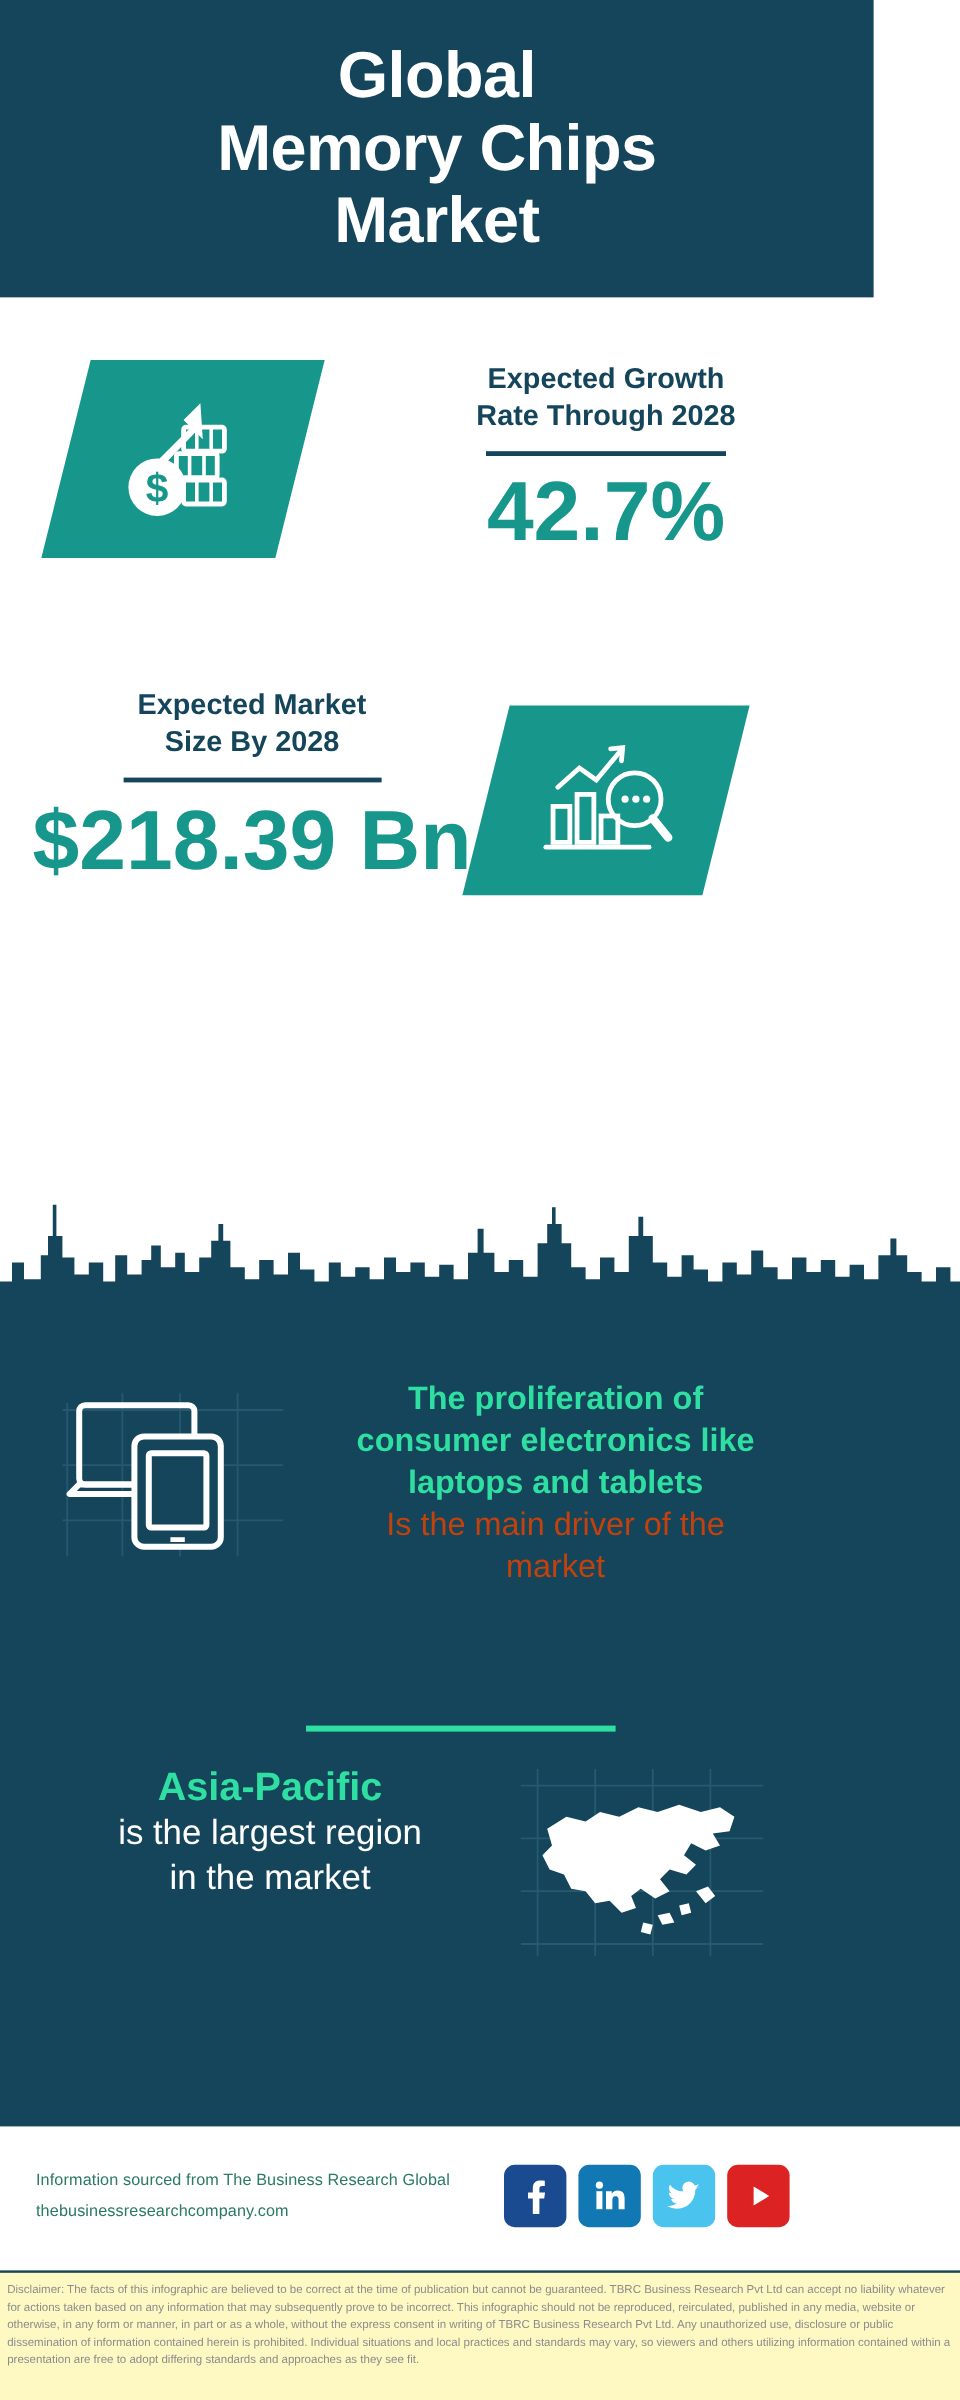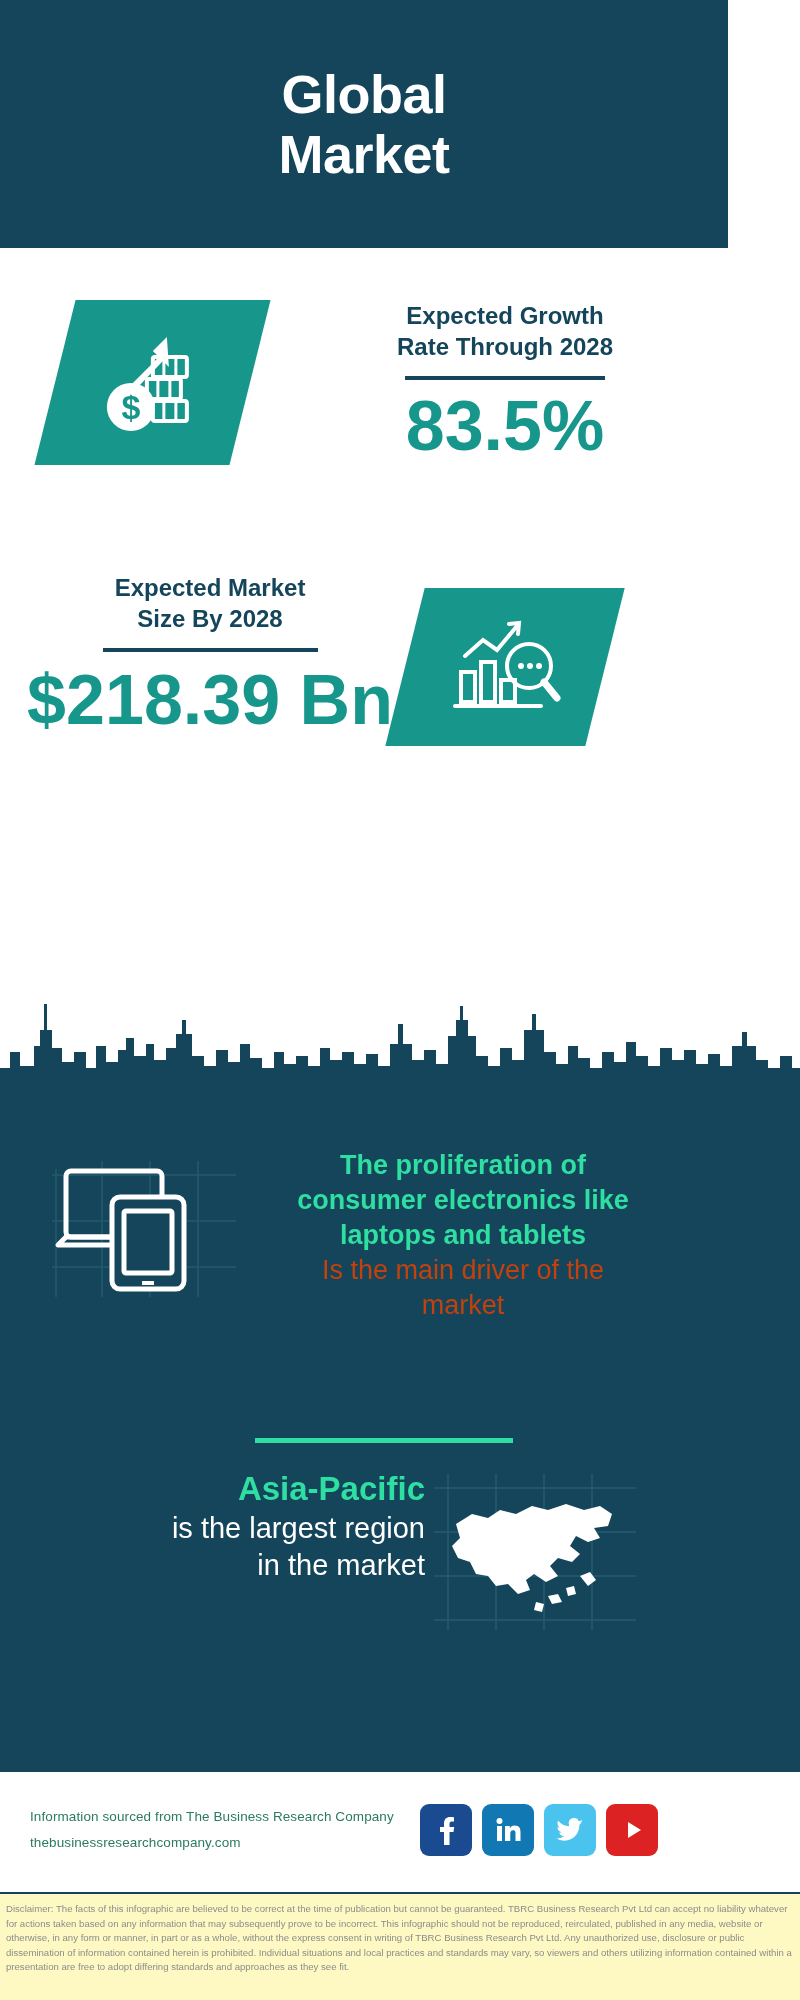--- a/index.html
+++ b/index.html
@@ -91,21 +91,21 @@
   .white-line {
     color:#c2410c; font-weight:normal; font-size:27px; line-height:1.30;
   }
   .divider-green {
     position:absolute; left:255px; top:1438px; width:258px; height:5px;
     background:#2fdfa2;
   }
 
   
   .region-text {
-    position:absolute; left:25px; top:1468px; width:400px; text-align:right;
+    position:absolute; left:25px; top:1468px; width:400px; text-align:center;
   }
   .region-name { color:#2fdfa2; font-weight:bold; font-size:33px; line-height:1.28; }
   .region-sub  { color:#ffffff; font-weight:normal; font-size:29px; line-height:1.28; }
   .map-wrap {
     position:absolute; left:430px; top:1470px; width:210px; height:165px;
   }
 
   
   .footer {
     position:absolute; left:0; top:1770px; width:800px; height:118px;
@@ -138,20 +138,21 @@
   }
 </style>
 </head>
 <body>
 
 <div class="page">
 
   <div class="header">
     <h1>
       <span class="l1">Global</span>
+      <span class="l2">Memory Chips</span>
       <span class="l3">Market</span>
     </h1>
   </div>
 
   <div class="white-zone"></div>
 
   <div class="para growth-badge">
     <span class="ico">
       <svg width="120" height="120" viewBox="0 0 120 120">
         <g fill="#ffffff">
@@ -171,21 +172,21 @@
       </svg>
     </span>
   </div>
 
   <div class="growth-text">
     <div class="kicker">
       <div>Expected Growth</div>
       <div>Rate Through 2028</div>
     </div>
     <div class="rule-dark"></div>
-    <div class="bignum">83.5%</div>
+    <div class="bignum">42.7%</div>
   </div>
 
   <div class="size-text">
     <div class="kicker">
       <div>Expected Market</div>
       <div>Size By 2028</div>
     </div>
     <div class="rule-dark2"></div>
     <div class="bignum">$218.39 Bn</div>
   </div>
@@ -291,21 +292,21 @@
         L46,104 L40,92 L28,88 L22,76 L30,68 Z"></path>
       <path fill="#ffffff" d="M150,106 L160,102 L166,110 L158,116 Z"></path>
       <path fill="#ffffff" d="M118,126 L128,124 L132,132 L122,134 Z"></path>
       <path fill="#ffffff" d="M136,118 L144,116 L146,124 L138,126 Z"></path>
       <path fill="#ffffff" d="M106,132 L114,134 L112,142 L104,140 Z"></path>
     </svg>
   </div>
 
   <div class="footer">
     <div class="src">
-      <div>Information sourced from The Business Research Company</div>
+      <div>Information sourced from The Business Research Global</div>
       <div>thebusinessresearchcompany.com</div>
     </div>
     <div class="socials">
       <a class="sq fb">
         <svg width="30" height="30" viewBox="0 0 30 30">
             <path fill="#fff" d="M18.5 30V17h4l.7-5h-4.7V9c0-1.4.4-2.4 2.5-2.4H23V2.2C22.6 2.1 21 2 19.2 2 15.4 2 13 4.2 13 8.4V12H9v5h4v13z"></path>
           </svg>
       </a>
       <a class="sq li">
         <svg width="30" height="30" viewBox="0 0 30 30">

